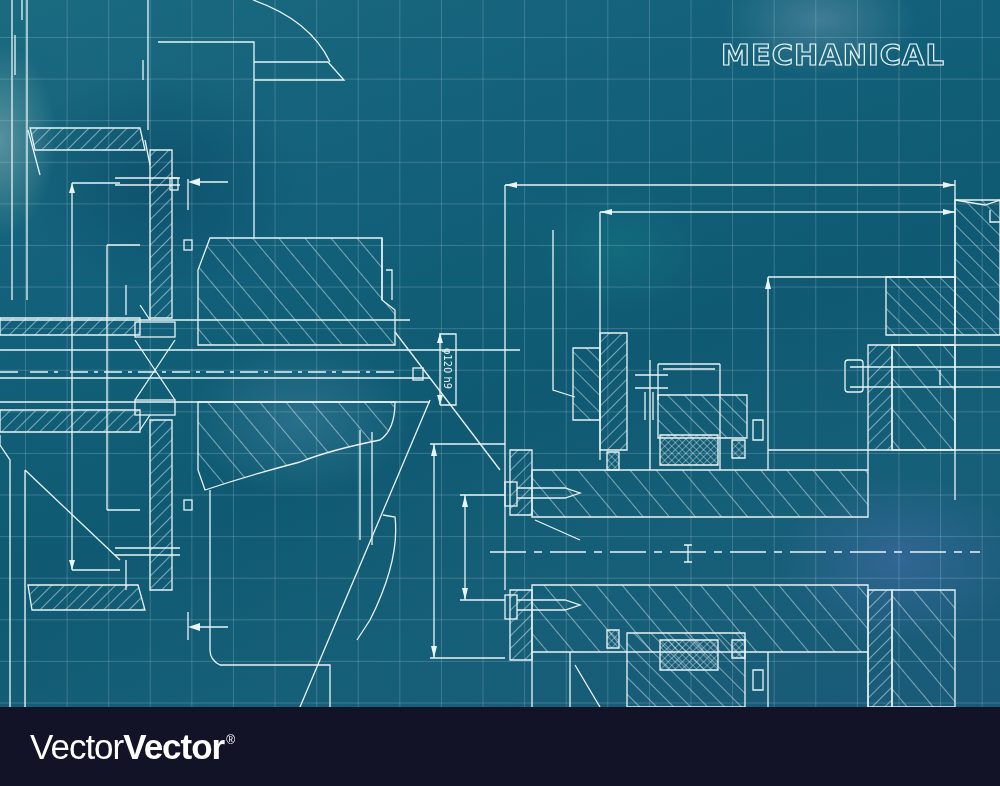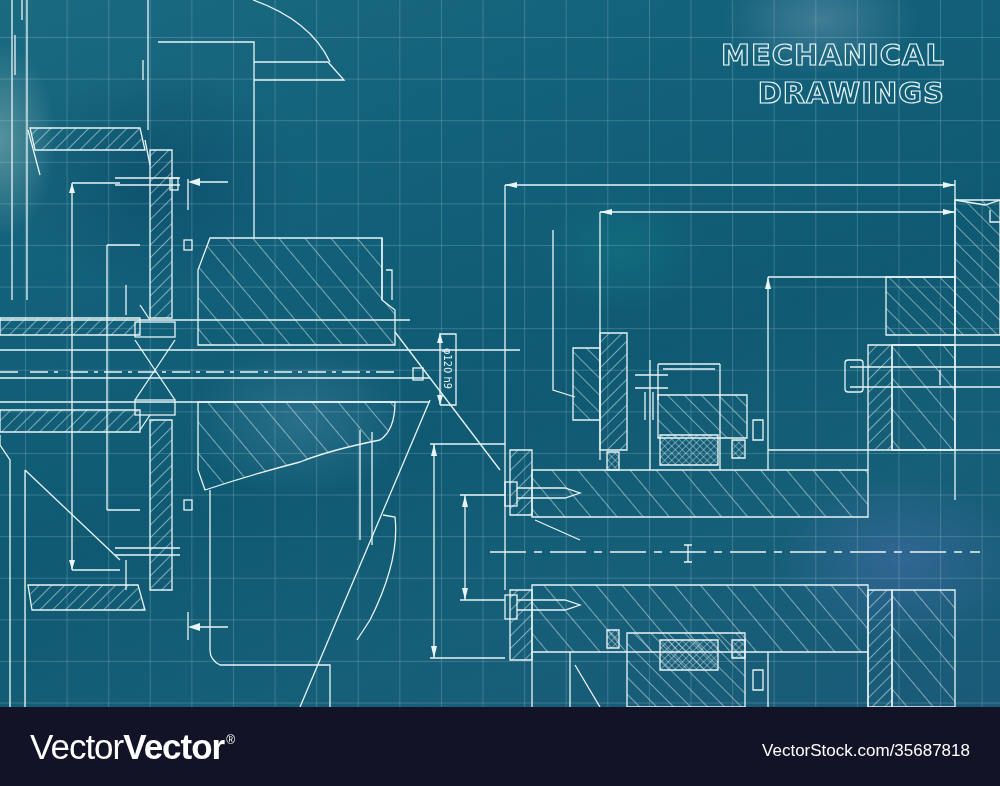--- a/index.html
+++ b/index.html
@@ -154,23 +154,21 @@
         <path d="M465 495 l-3 12 h6 Z M465 600 l-3 -12 h6 Z"></path>
         <path d="M440 333 l-3 10 h6 Z M440 405 l-3 -10 h6 Z"></path>
         <path d="M188 182 l12 -4 v8 Z M188 627 l12 -4 v8 Z"></path>
         <path d="M72 183 l-3 10 h6 Z M72 570 l-3 -10 h6 Z"></path>
       </g>
       <text x="0" y="0" transform="translate(444 348) rotate(90)" font-family="DejaVu Sans Condensed, DejaVu Sans, sans-serif" font-size="11" fill="#e8f4f6">φ120 h9</text>
     </svg>
 
     <div class="title">
       <div>MECHANICAL</div>
-      <div>DRAWINGS</div>
     </div>
   </div>
 
   <div class="footer">
     <div class="logo">
       <span class="light">Vector</span><span class="bold">Vector</span><sup>®</sup>
     </div>
-    <div class="ref">VectorStock.com/35687818</div>
   </div>
 </div>
 
 </body></html>

